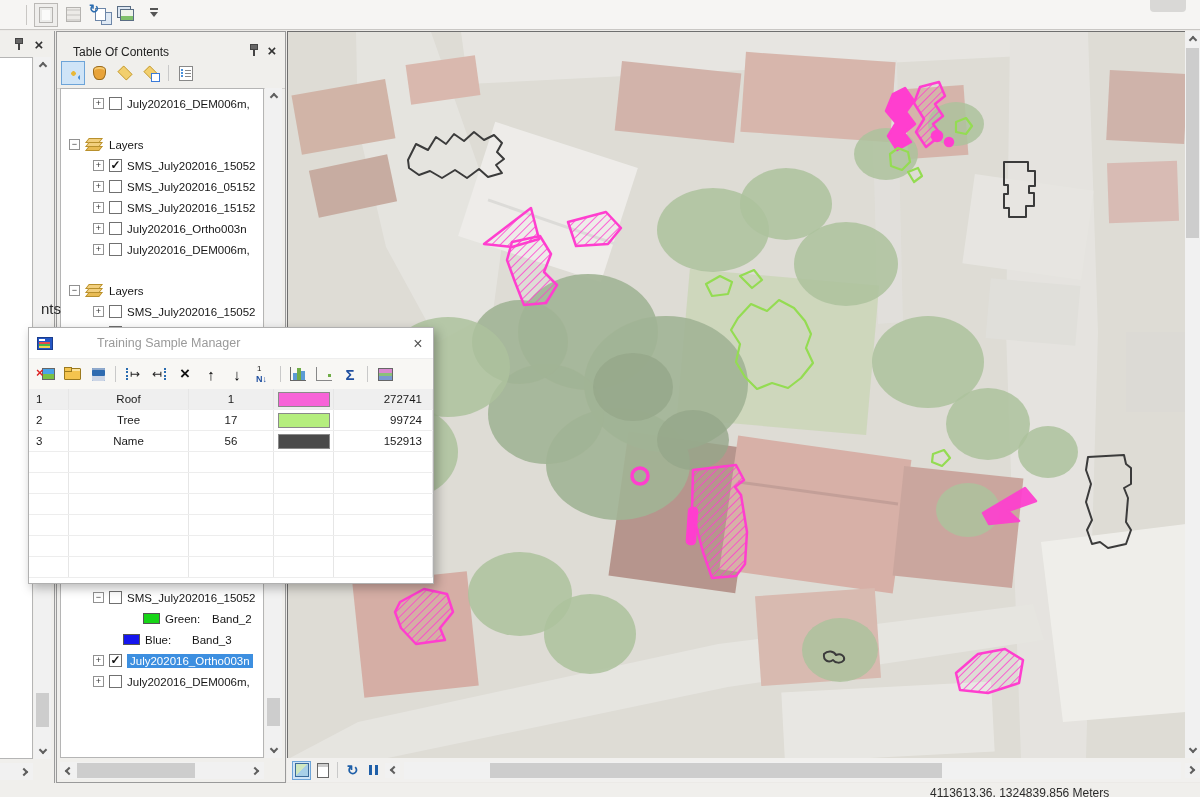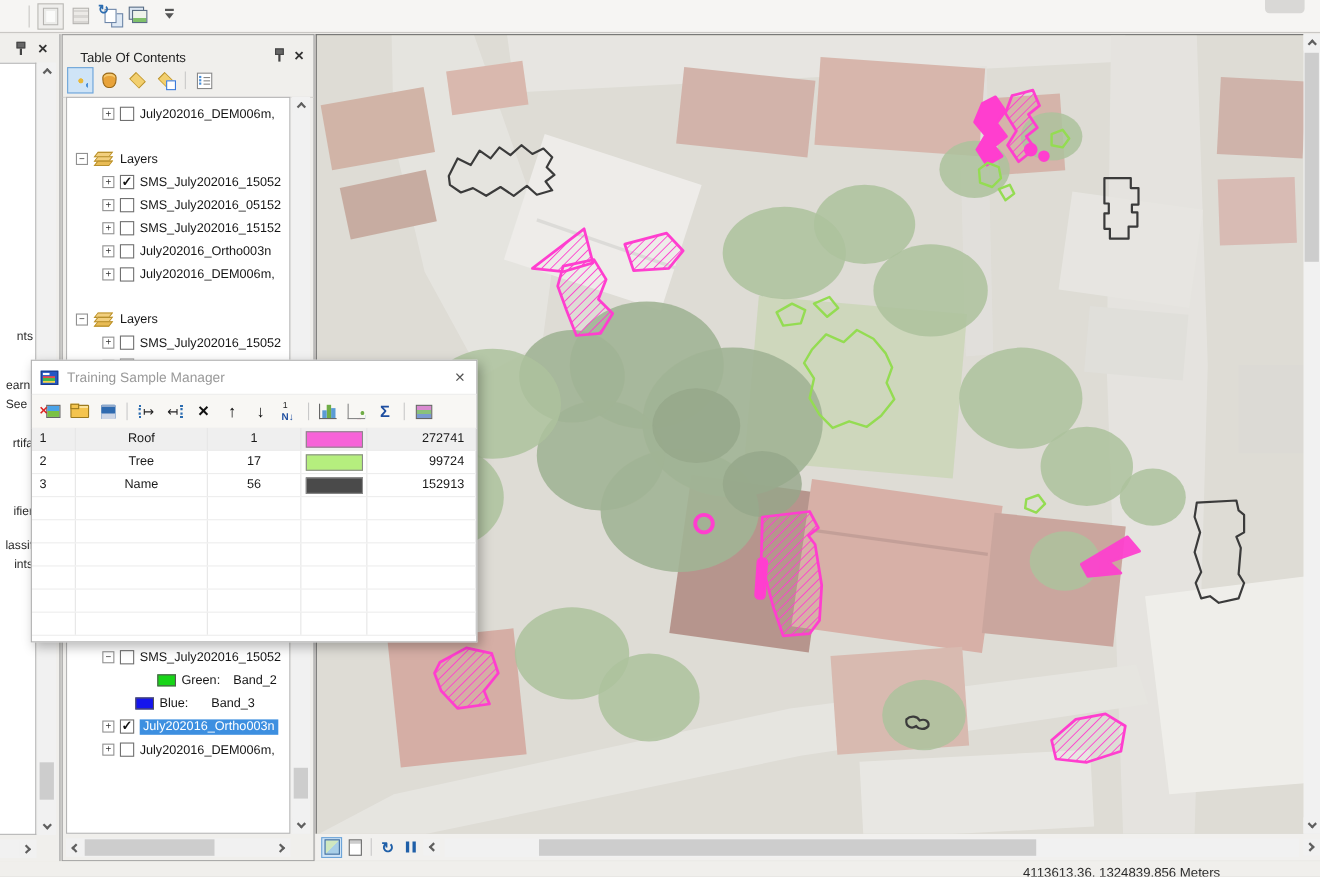--- a/index.html
+++ b/index.html
@@ -46,21 +46,21 @@
   .pin-ico::before{content:"";position:absolute;left:4px;top:6px;width:2px;height:6px;background:#444;}
   .pin-ico::after{content:"";position:absolute;left:1px;top:0;width:8px;height:6px;background:#666;border:1px solid #444;box-sizing:border-box;}
   .x-ico{font-size:15px;line-height:15px;color:#333;font-weight:bold;}
 
   
   .left-panel{position:absolute;left:0;top:31px;width:55px;height:752px;background:#f0efec;border-right:1px solid #9a9a9a;box-sizing:border-box;}
   .lp-header{position:absolute;left:0;top:0;right:0;height:26px;display:flex;align-items:center;justify-content:flex-end;gap:2px;padding-right:6px;}
   .lp-body{position:absolute;left:0;top:26px;right:21px;bottom:24px;background:#fff;border:1px solid #b5b5b5;border-left:none;box-sizing:border-box;}
   .lp-vscroll{top:26px;bottom:24px;right:3px;width:17px;}
   .lp-hscroll{left:0;right:21px;bottom:3px;height:17px;}
-  .trunc-label{position:absolute;left:0;width:30px;text-align:right;font-size:11px;color:#2b2b2b;z-index:6;}
+  .trunc-label{position:absolute;left:0;width:30px;text-align:right;font-size:15px;color:#2b2b2b;z-index:6;padding-left:31px;}
 
   
   .toc{position:absolute;left:56px;top:31px;width:230px;height:752px;background:#f0efec;border:1px solid #9a9a9a;box-sizing:border-box;}
   .toc-header{position:absolute;left:0;top:1px;right:0;height:26px;display:flex;align-items:flex-end;}
   .toc-title{margin-left:16px;font-size:12px;color:#222;flex:1;}
   .toc-toolbar{position:absolute;left:0;top:26px;right:0;height:30px;display:flex;align-items:center;padding-left:4px;gap:2px;border-bottom:1px solid #d5d3d0;}
   .toc-tree{position:absolute;left:3px;top:56px;right:21px;bottom:24px;background:#fff;border:1px solid #b5b5b5;box-sizing:border-box;overflow:hidden;}
   .toc-vscroll{top:56px;bottom:24px;right:3px;width:17px;}
   .toc-hscroll{left:3px;bottom:3px;height:17px;right:21px;}
 
@@ -95,21 +95,21 @@
   .layers-ico i:nth-child(3){top:8px;background:#e8bb54;}
   .tlabel{font-size:11.5px;color:#161616;}
   .tlabel.sel{background:#3d8fe0;color:#fff;padding:1px 3px;}
   .bswatch{flex:none;width:17px;height:11px;border:1px solid #555;box-sizing:border-box;}
   .band-ch{width:42px;flex:none;}
   .legend-title{padding-left:96px;}
 
   
   .tsm{position:absolute;left:28px;top:327px;width:406px;height:257px;background:#fff;border:1px solid #b0b0b0;
        box-shadow:3px 4px 10px rgba(0,0,0,.28);z-index:50;box-sizing:border-box;}
-  .tsm-header{height:30px;display:flex;align-items:center;padding:0 6px 0 8px;}
+  .tsm-header{height:30px;display:flex;align-items:center;padding:0 6px 0 8px;gap:36px;}
   .tsm-ico{width:16px;height:13px;background:#2456c4;border:1px solid #1a3c8c;box-sizing:border-box;position:relative;margin-right:8px;}
   .tsm-ico::before{content:"";position:absolute;left:1px;top:1px;width:6px;height:2px;background:#fff;}
   .tsm-ico::after{content:"";position:absolute;left:1px;bottom:1px;width:11px;height:6px;background:linear-gradient(180deg,#e84a4a 33%,#46b84a 33% 66%,#f2d14e 66%);}
   .tsm-title{flex:1;font-size:12.5px;color:#9a9a9a;}
   .tsm-toolbar{height:30px;display:flex;align-items:center;gap:2px;padding-left:5px;background:#f8f7f4;border-top:1px solid #eee;border-bottom:1px solid #dedcd8;}
   .tsm-table{position:absolute;left:0;right:0;top:61px;bottom:0;overflow:hidden;}
   .thead{display:flex;height:23px;background:#f3f3f3;border-bottom:1px solid #c6c6c6;}
   .thead .c{border-right:1px solid #c6c6c6;color:#333;}
   .rrow{display:flex;height:20px;border-bottom:1px solid #ededed;}
   .rrow .c{border-right:1px solid #e6e6e6;}

